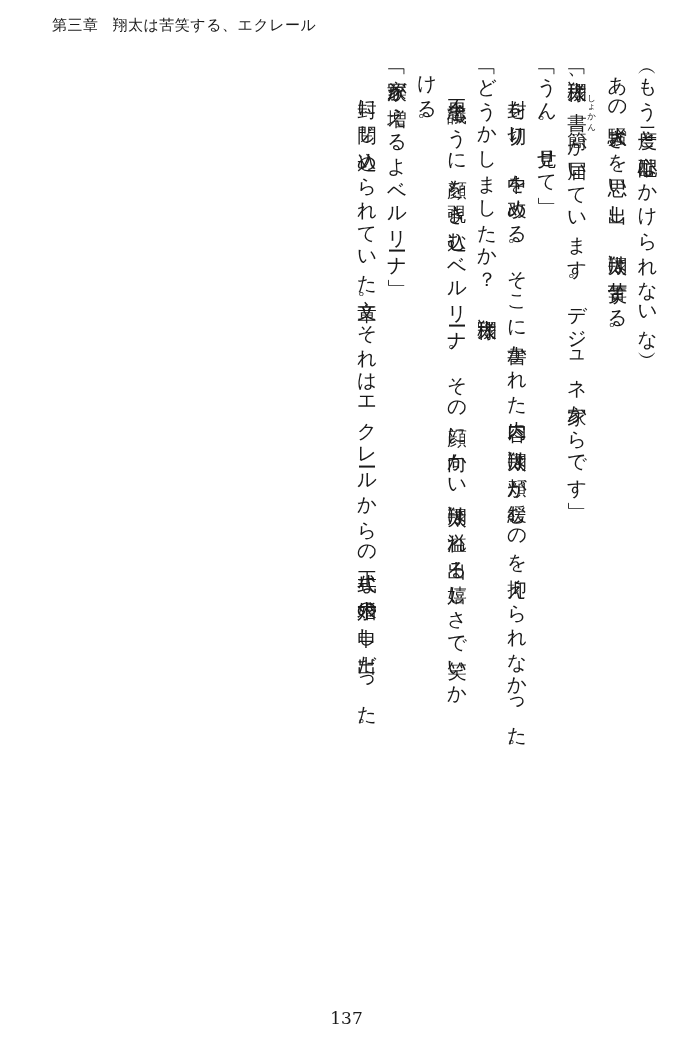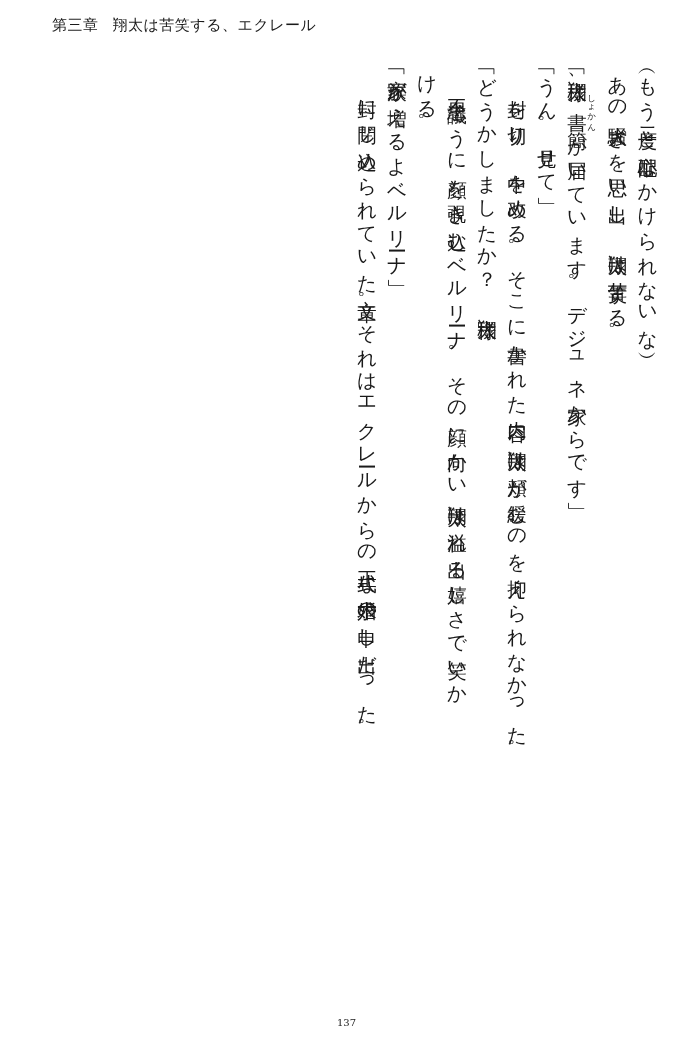--- a/index.html
+++ b/index.html
@@ -67,21 +67,21 @@
     letter-spacing: 0px;
   }
 
   
   .page-number {
     position: absolute;
     bottom: 22px;
     left: 0;
     width: 100%;
     text-align: center;
-    font-size: 10px;
+    font-size: 17px;
     font-family: "DejaVu Serif", "Liberation Serif", serif;
   }
 </style>
 </head>
 <body>
 
 <div class="page-header">
   <span class="chapter-num">第三章</span><span>翔太は苦笑する、エクレール</span>
 </div>
 

